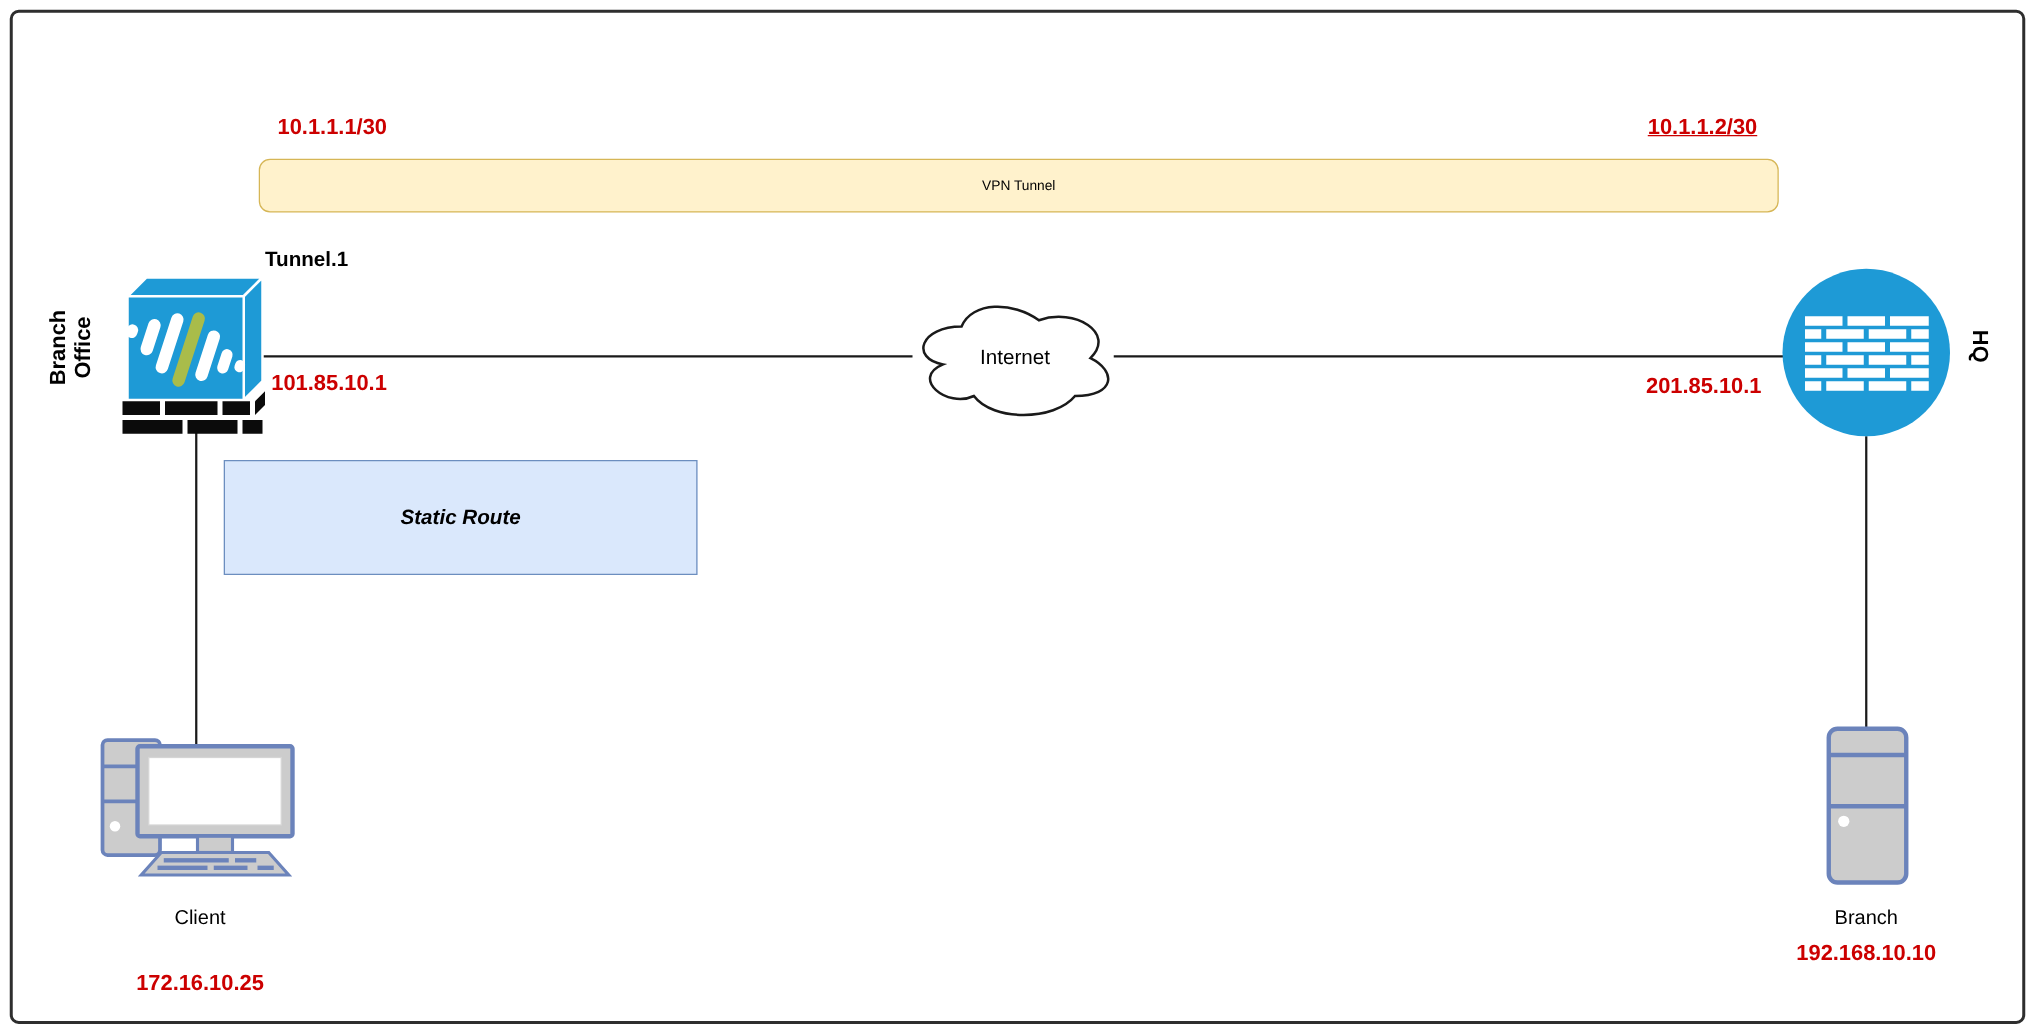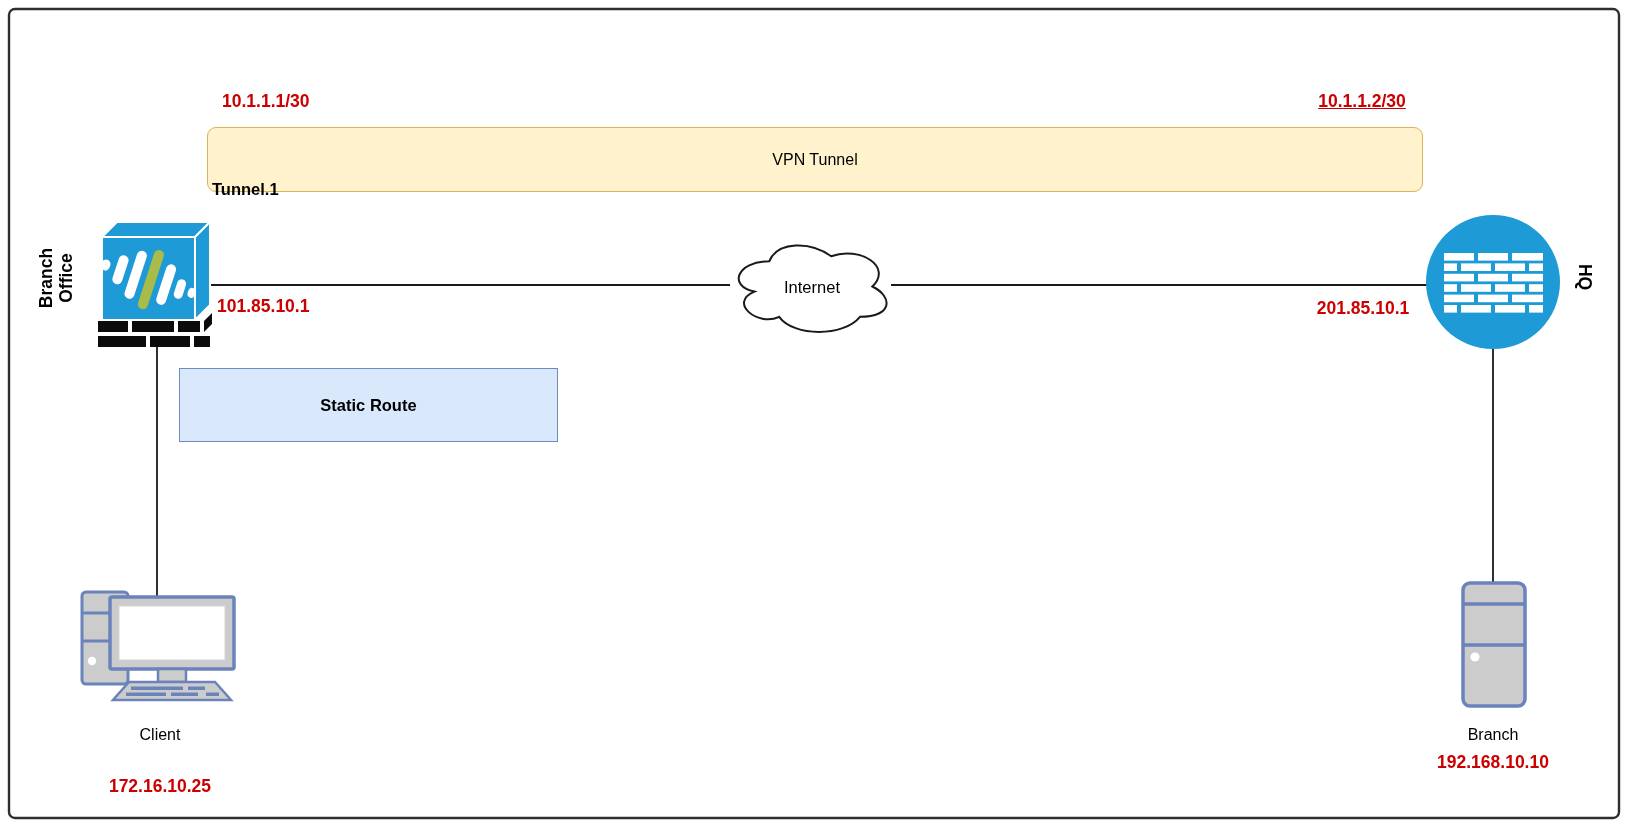--- a/index.html
+++ b/index.html
@@ -11,48 +11,48 @@
     color:#000;
     overflow:hidden;
   }
   .layer{position:absolute;left:0;top:0;}
   .txt{position:absolute;white-space:nowrap;}
   .red{color:var(--red-label);font-weight:700;font-size:17.5px;}
   .ctr{transform:translateX(-50%);}
   .vbox{display:flex;align-items:center;justify-content:center;}
 
   .vpn-box{
-    position:absolute;left:207px;top:127px;width:1216px;height:65px;
+    position:absolute;left:207px;top:127px;width:1216px;height:43px;
     background:var(--vpn-box-fill);
     border:1.5px solid var(--vpn-box-border);
     border-radius:9px;box-sizing:border-box;
-    font-size:16px;
+    font-size:11px;
   }
   .route-box{
-    position:absolute;left:179px;top:368px;width:379px;height:74px;
+    position:absolute;left:179px;top:368px;width:379px;height:92px;
     background:var(--route-box-fill);
     border:1.5px solid var(--route-box-border);
     box-sizing:border-box;
     display:flex;flex-direction:column;align-items:center;justify-content:center;
-    font-size:16.5px;line-height:1.35;
+    font-size:16.5px;line-height:1.35;font-style:italic;
   }
   .route-box .route-title{font-weight:700;}
 
   .rot-left{
     position:absolute;left:56px;top:278px;
     transform:translate(-50%,-50%) rotate(-90deg);
     font-weight:700;font-size:17.5px;line-height:1.15;text-align:center;
   }
   .rot-right{
     position:absolute;left:1584px;top:277px;
     transform:translate(-50%,-50%) rotate(90deg);
     font-weight:700;font-size:17.5px;
   }
   .lbl-internet{left:812px;top:287px;transform:translate(-50%,-50%);font-size:16.5px;}
-  .lbl-tunnel-if{left:212px;top:180px;font-weight:700;font-size:16.5px;}
+  .lbl-tunnel-if{left:212px;top:199px;font-weight:700;font-size:16.5px;}
   .lbl-node{font-size:16px;text-align:center;}
 
   
   .frame{fill:none;stroke:var(--canvas-border);stroke-width:2.4;}
   .conn{stroke:var(--line);stroke-width:1.8;fill:none;}
   .cloud{fill:#fff;stroke:var(--line);stroke-width:2;}
   .fw-face{fill:var(--firewall-blue);stroke:#fff;stroke-width:2;stroke-linejoin:round;}
   .bar-w{fill:#fff;}
   .bar-o{fill:var(--logo-olive);}
   .brk{fill:#0b0b0b;}

